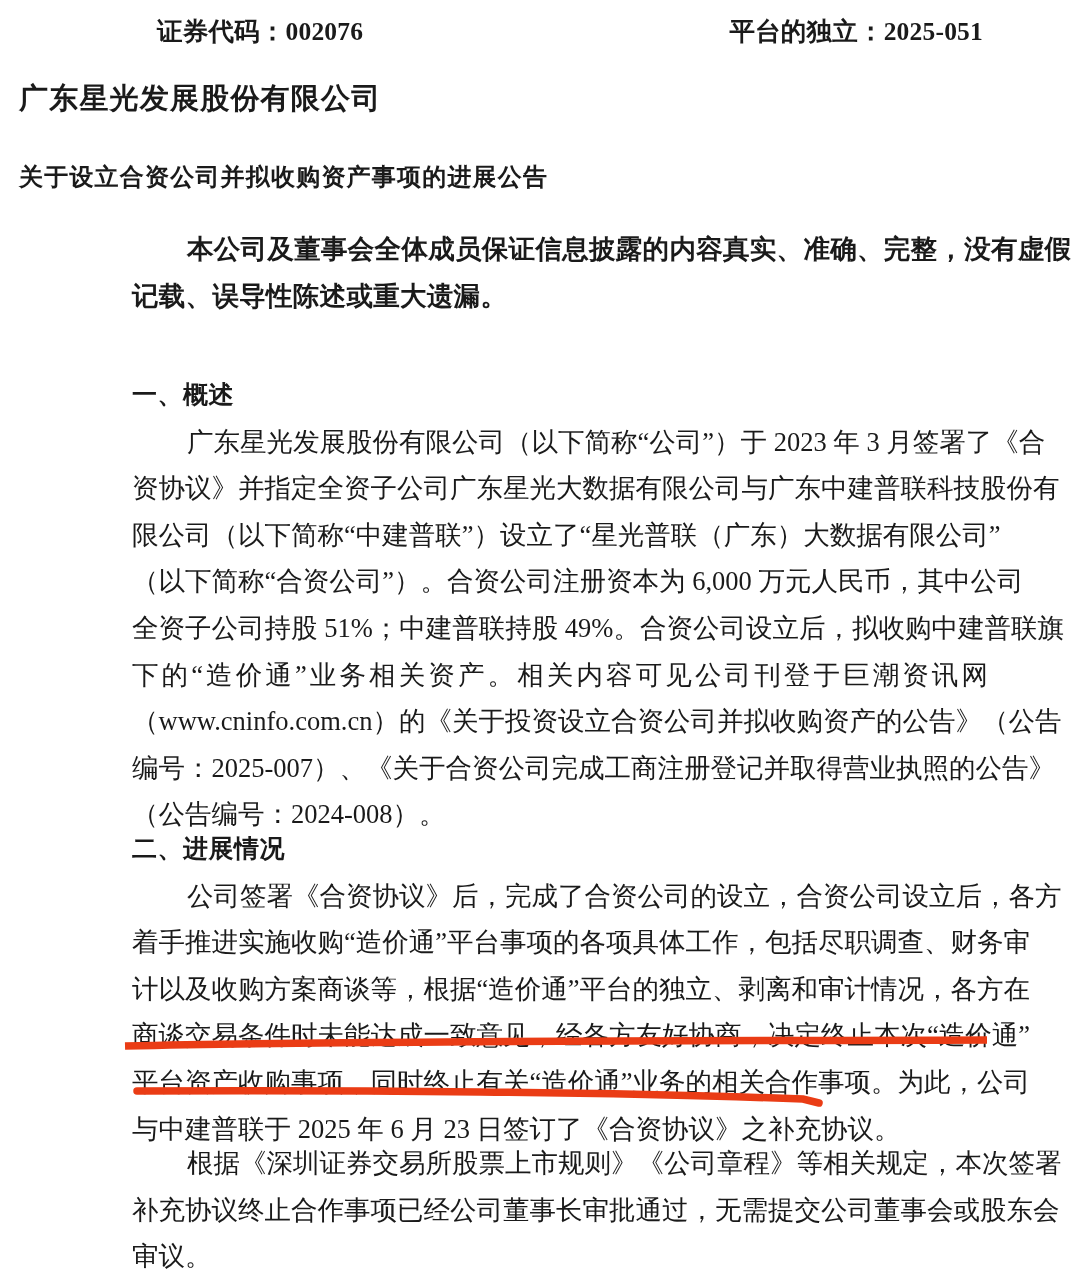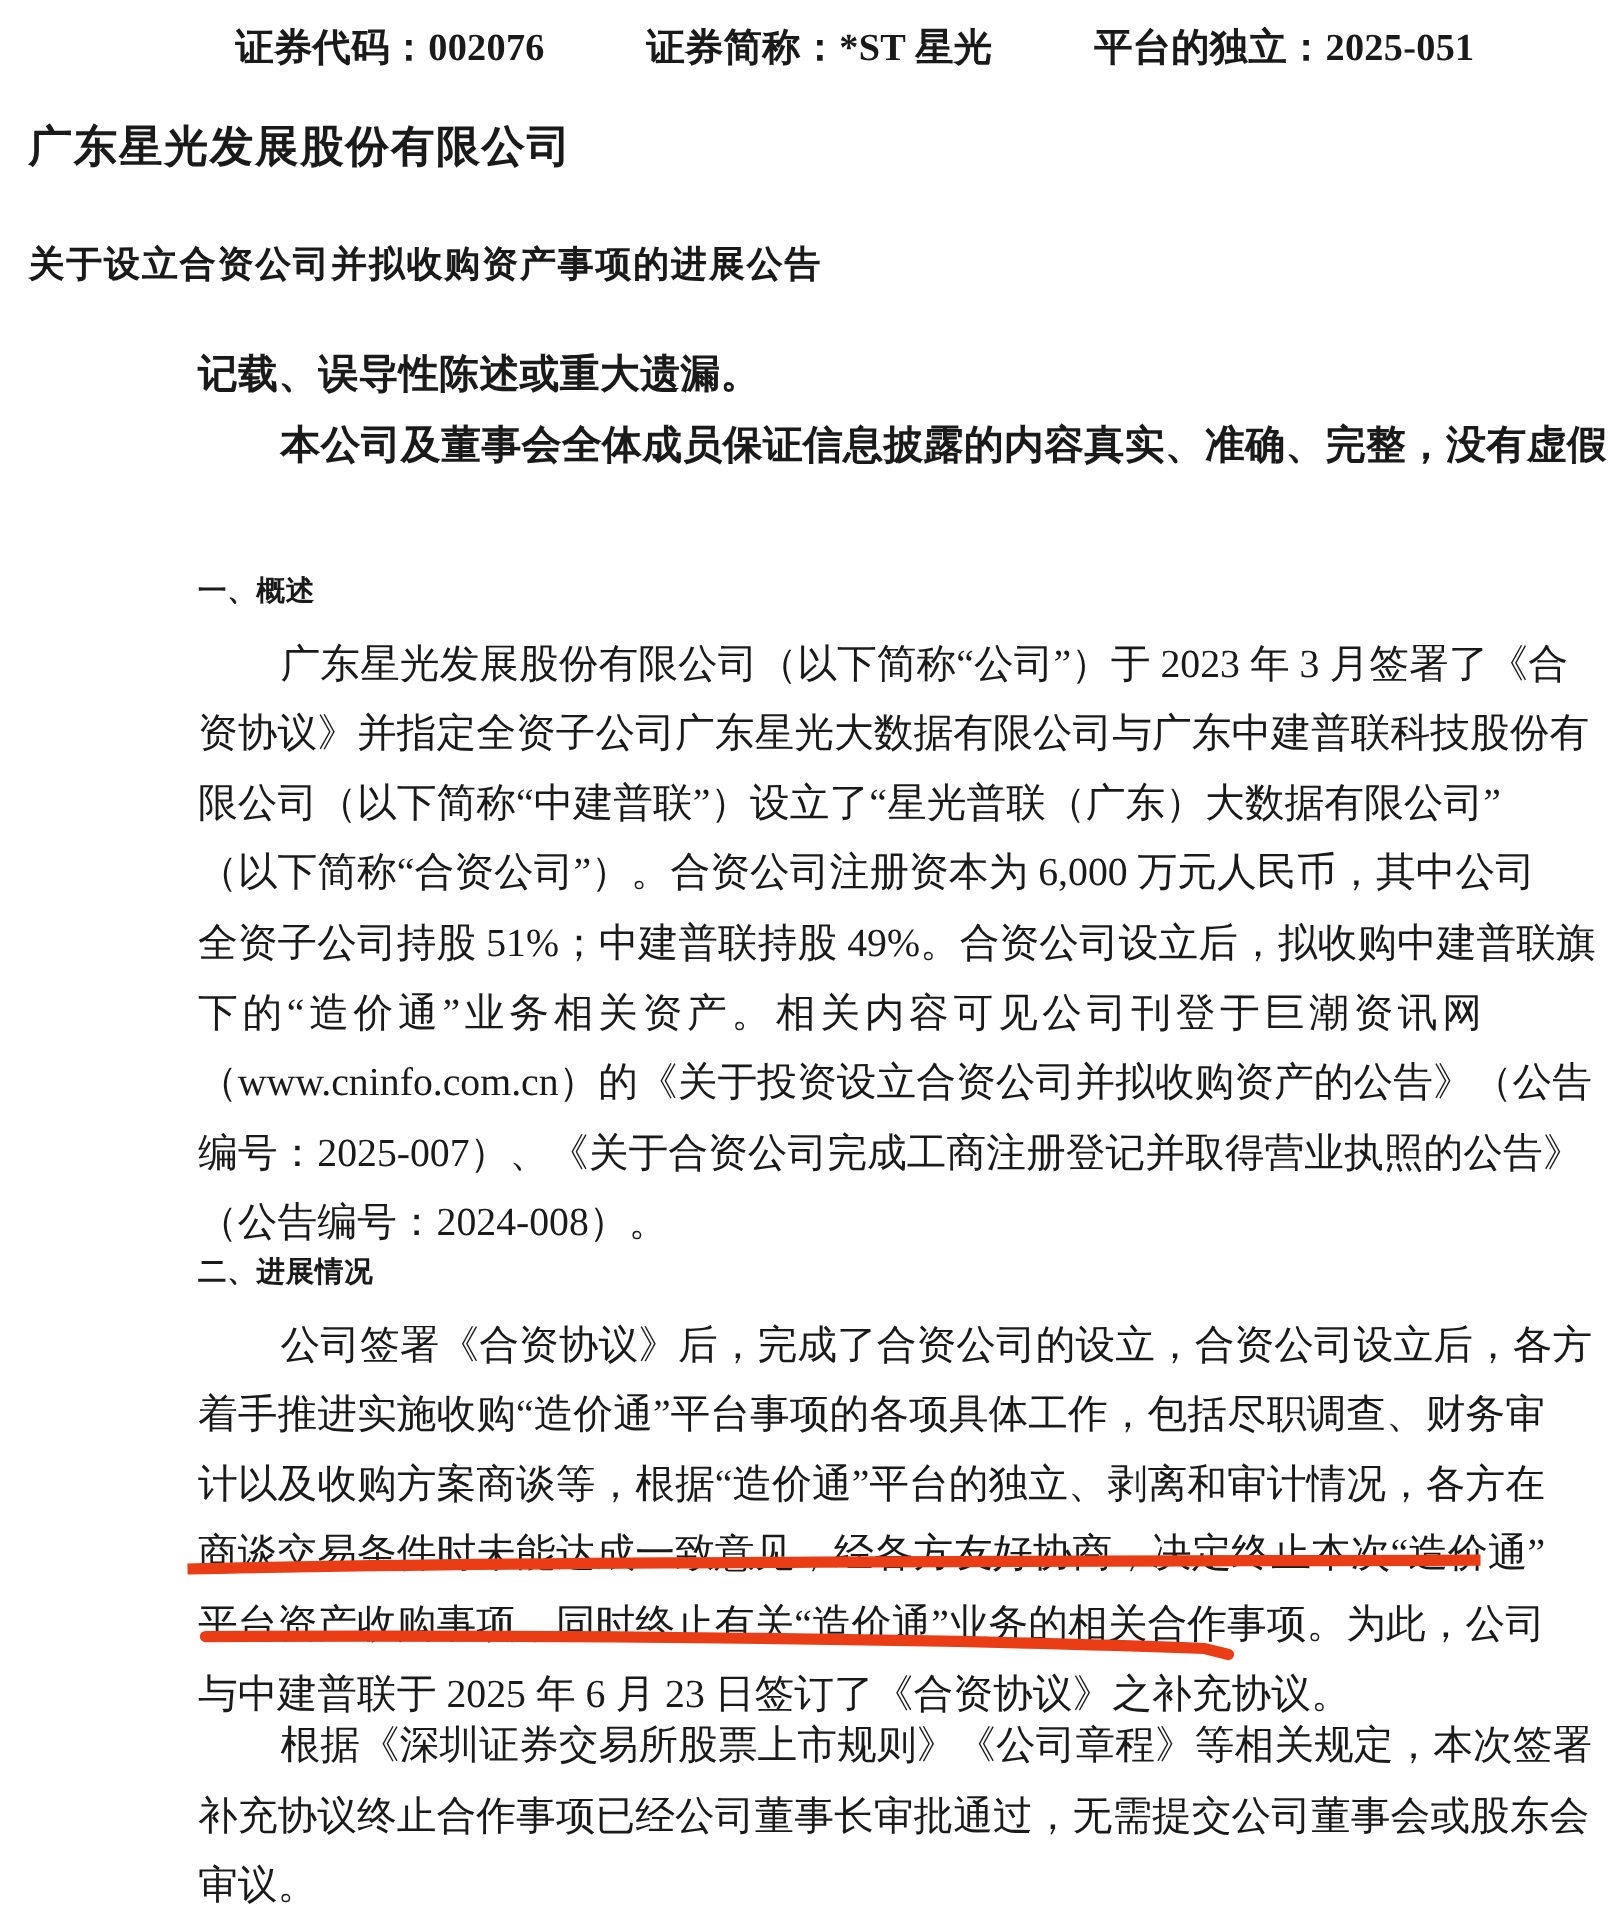--- a/index.html
+++ b/index.html
@@ -82,21 +82,21 @@
     text-align-last: justify;
     display: block;
   }
   
   .ln.flush {
     text-align: left;
     text-align-last: left;
   }
 
   .heading {
-    font-size: 19px;
+    font-size: 25px;
     line-height: 46.6px;
     height: 46.6px;
     font-weight: bold;
     letter-spacing: 0.5px;
     white-space: nowrap;
   }
 
   .notice {
     font-weight: bold;
   }
@@ -113,32 +113,31 @@
     pointer-events: none;
   }
 </style>
 </head>
 <body>
 
 <div class="page">
 
   <div class="doc-header">
     <span class="hcell"><span>证券代码：</span><span>002076</span></span>
-    <span class="hcell"><span>证券简称：</span><span>*ST 星光</span></span>
     <span class="hcell"><span>平台的独立：</span><span>2025-051</span></span>
   </div>
 
   <div class="title-block">
     <div class="title-line-1">广东星光发展股份有限公司</div>
     <div class="title-line-2">关于设立合资公司并拟收购资产事项的进展公告</div>
   </div>
 
   <div class="col notice" style="top:226px">
+    <div class="ln"><span class="pad2"></span><span>本公司及董事会全体成员保证信息披露的内容真实、准确、完整，没有虚假</span></div>
     <div class="ln flush">记载、误导性陈述或重大遗漏。</div>
-    <div class="ln"><span class="pad2"></span><span>本公司及董事会全体成员保证信息披露的内容真实、准确、完整，没有虚假</span></div>
   </div>
 
   <div class="col" style="top:372px">
     <div class="heading">一、概述</div>
     <div class="ln"><span class="pad2"></span><span>广东星光发展股份有限公司（以下简称“公司”）于 2023 年 3 月签署了《合</span></div>
     <div class="ln">资协议》并指定全资子公司广东星光大数据有限公司与广东中建普联科技股份有</div>
     <div class="ln">限公司（以下简称“中建普联”）设立了“星光普联（广东）大数据有限公司”</div>
     <div class="ln">（以下简称“合资公司”）。合资公司注册资本为 6,000 万元人民币，其中公司</div>
     <div class="ln">全资子公司持股 51%；中建普联持股 49%。合资公司设立后，拟收购中建普联旗</div>
     <div class="ln">下的“造价通”业务相关资产。相关内容可见公司刊登于巨潮资讯网</div>

